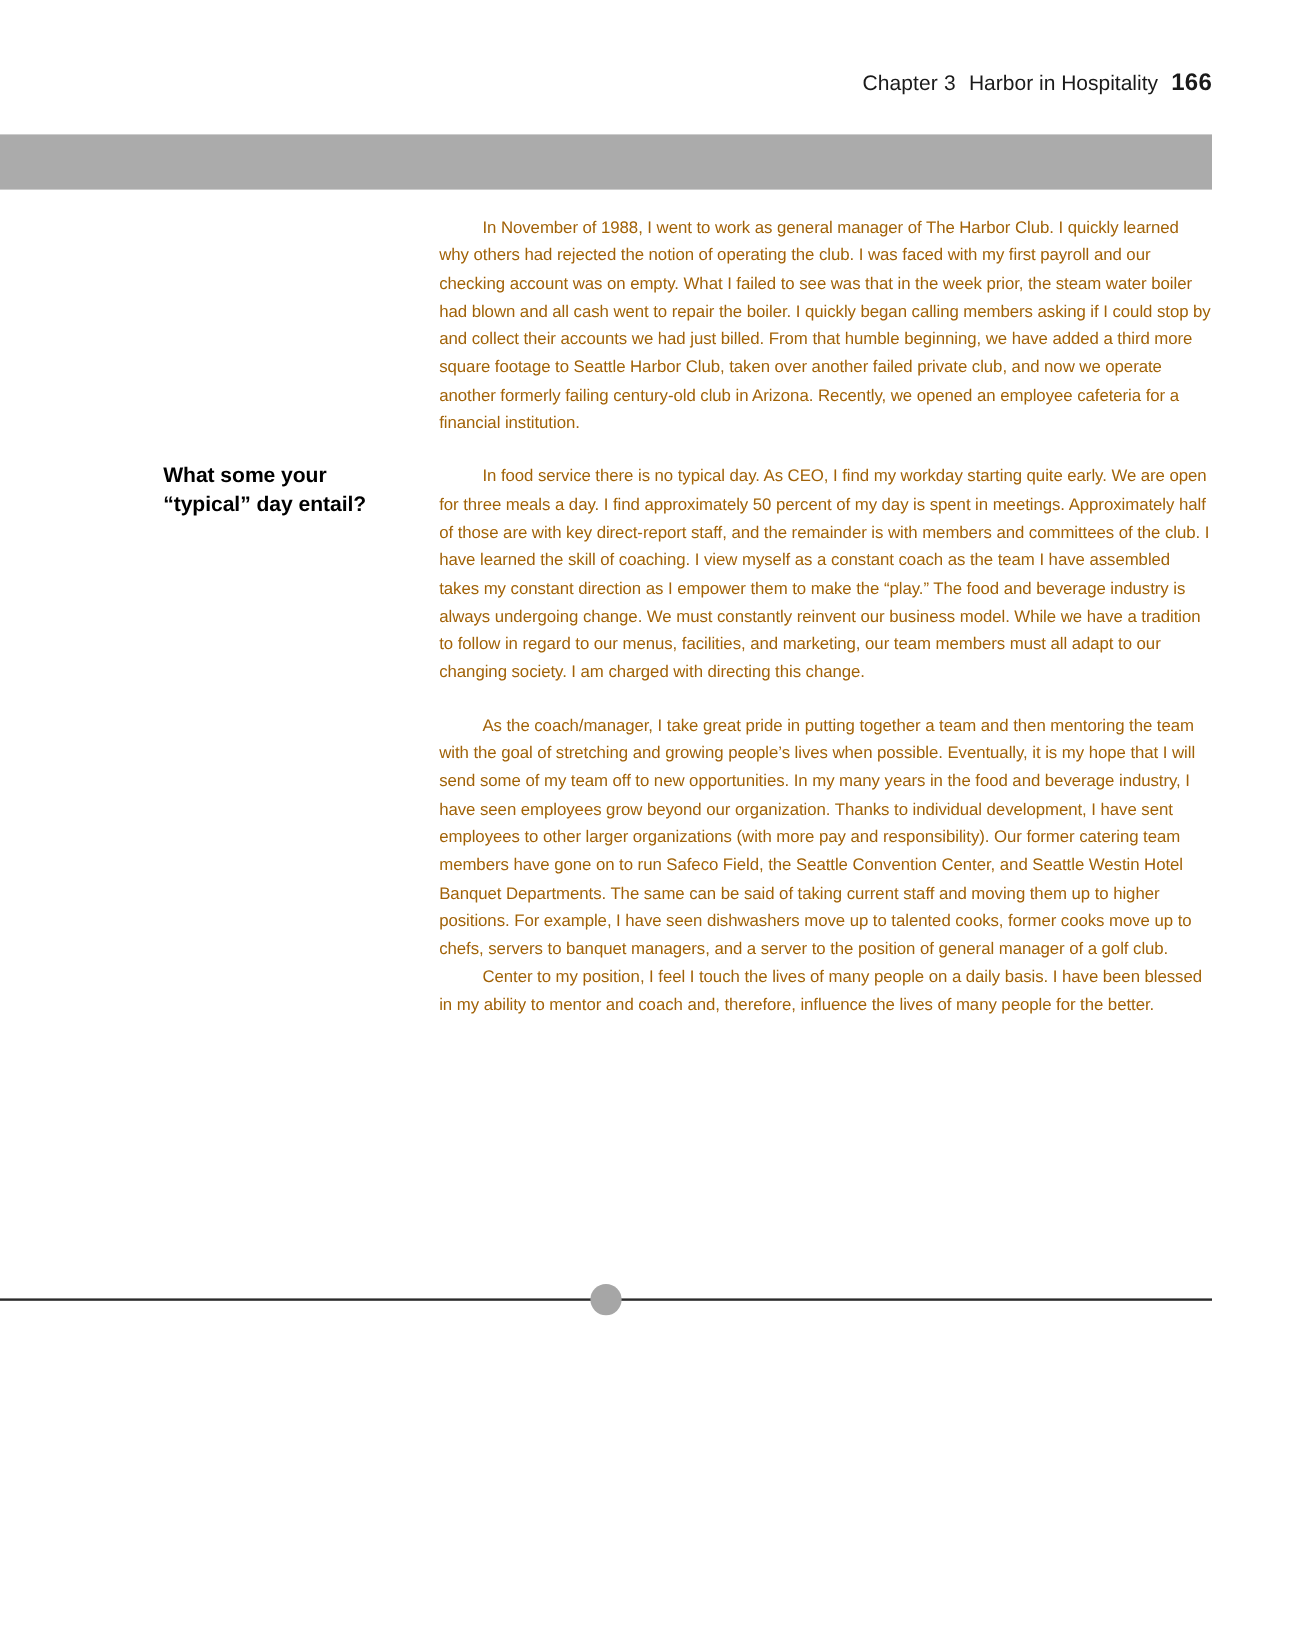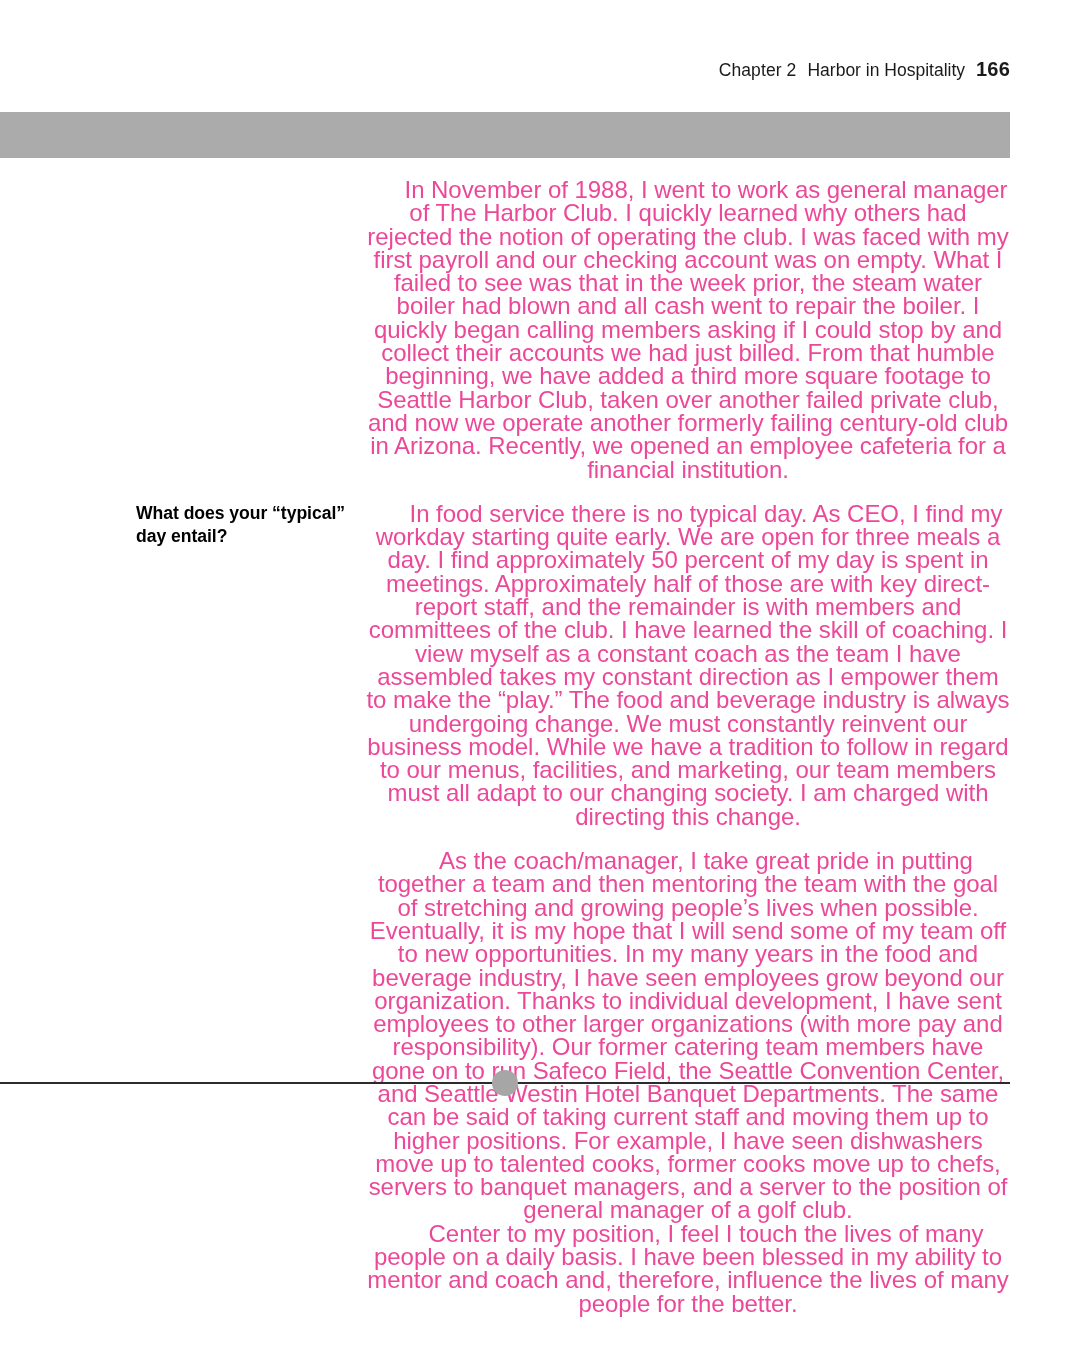--- a/index.html
+++ b/index.html
@@ -66,25 +66,25 @@
     width: 212px;
     font-weight: bold;
     font-size: 17.6px;
     line-height: 23.2px;
     color: #000;
     letter-spacing: -0.05px;
   }
   .qa-answer {
     margin-left: 366px;
     width: 644px;
-    font-size: 24px;
+    font-size: 14px;
     line-height: 23.3px;
-    color: #ec4899;
+    color: #a16207;
     letter-spacing: -0.05px;
-    text-align: center;
+    text-align: left;
   }
   .qa-answer p {
     margin: 0;
     text-indent: 36px;
   }
 
   .block-gap { height: 21px; }
 
   
   .footer-rule-wrap {
@@ -110,38 +110,38 @@
     width: 26px;
     height: 26px;
     border-radius: 50%;
     background: #a6a6a6;
   }
 </style>
 </head>
 <body>
 
 <div class="running-head">
-  <span class="chapter-label">Chapter 2</span><span class="gap-sm"></span><span class="chapter-title">Harbor in Hospitality</span><span class="gap-sm"></span><span class="page-number">166</span>
+  <span class="chapter-label">Chapter 3</span><span class="gap-sm"></span><span class="chapter-title">Harbor in Hospitality</span><span class="gap-sm"></span><span class="page-number">166</span>
 </div>
 
 <div class="gray-band"></div>
 
 <div class="content">
 
   <div class="qa-block">
     <div class="qa-question"></div>
     <div class="qa-answer">
       <p>In November of 1988, I went to work as general manager of The Harbor Club. I quickly learned why others had rejected the notion of operating the club. I was faced with my first payroll and our checking account was on empty. What I failed to see was that in the week prior, the steam water boiler had blown and all cash went to repair the boiler. I quickly began calling members asking if I could stop by and collect their accounts we had just billed. From that humble beginning, we have added a third more square footage to Seattle Harbor Club, taken over another failed private club, and now we operate another formerly failing century-old club in Arizona. Recently, we opened an employee cafeteria for a financial institution.</p>
     </div>
   </div>
 
   <div class="block-gap"></div>
 
   <div class="qa-block">
-    <div class="qa-question">What does your “typical” day entail?</div>
+    <div class="qa-question">What some your “typical” day entail?</div>
     <div class="qa-answer">
       <p>In food service there is no typical day. As CEO, I find my workday starting quite early. We are open for three meals a day. I find approximately 50 percent of my day is spent in meetings. Approximately half of those are with key direct-report staff, and the remainder is with members and committees of the club. I have learned the skill of coaching. I view myself as a constant coach as the team I have assembled takes my constant direction as I empower them to make the “play.” The food and beverage industry is always undergoing change. We must constantly reinvent our business model. While we have a tradition to follow in regard to our menus, facilities, and marketing, our team members must all adapt to our changing society. I am charged with directing this change.</p>
     </div>
   </div>
 
   <div class="block-gap"></div>
 
   <div class="qa-block">
     <div class="qa-answer">
       <p>As the coach/manager, I take great pride in putting together a team and then mentoring the team with the goal of stretching and growing people’s lives when possible. Eventually, it is my hope that I will send some of my team off to new opportunities. In my many years in the food and beverage industry, I have seen employees grow beyond our organization. Thanks to individual development, I have sent employees to other larger organizations (with more pay and responsibility). Our former catering team members have gone on to run Safeco Field, the Seattle Convention Center, and Seattle Westin Hotel Banquet Departments. The same can be said of taking current staff and moving them up to higher positions. For example, I have seen dishwashers move up to talented cooks, former cooks move up to chefs, servers to banquet managers, and a server to the position of general manager of a golf club.</p>

